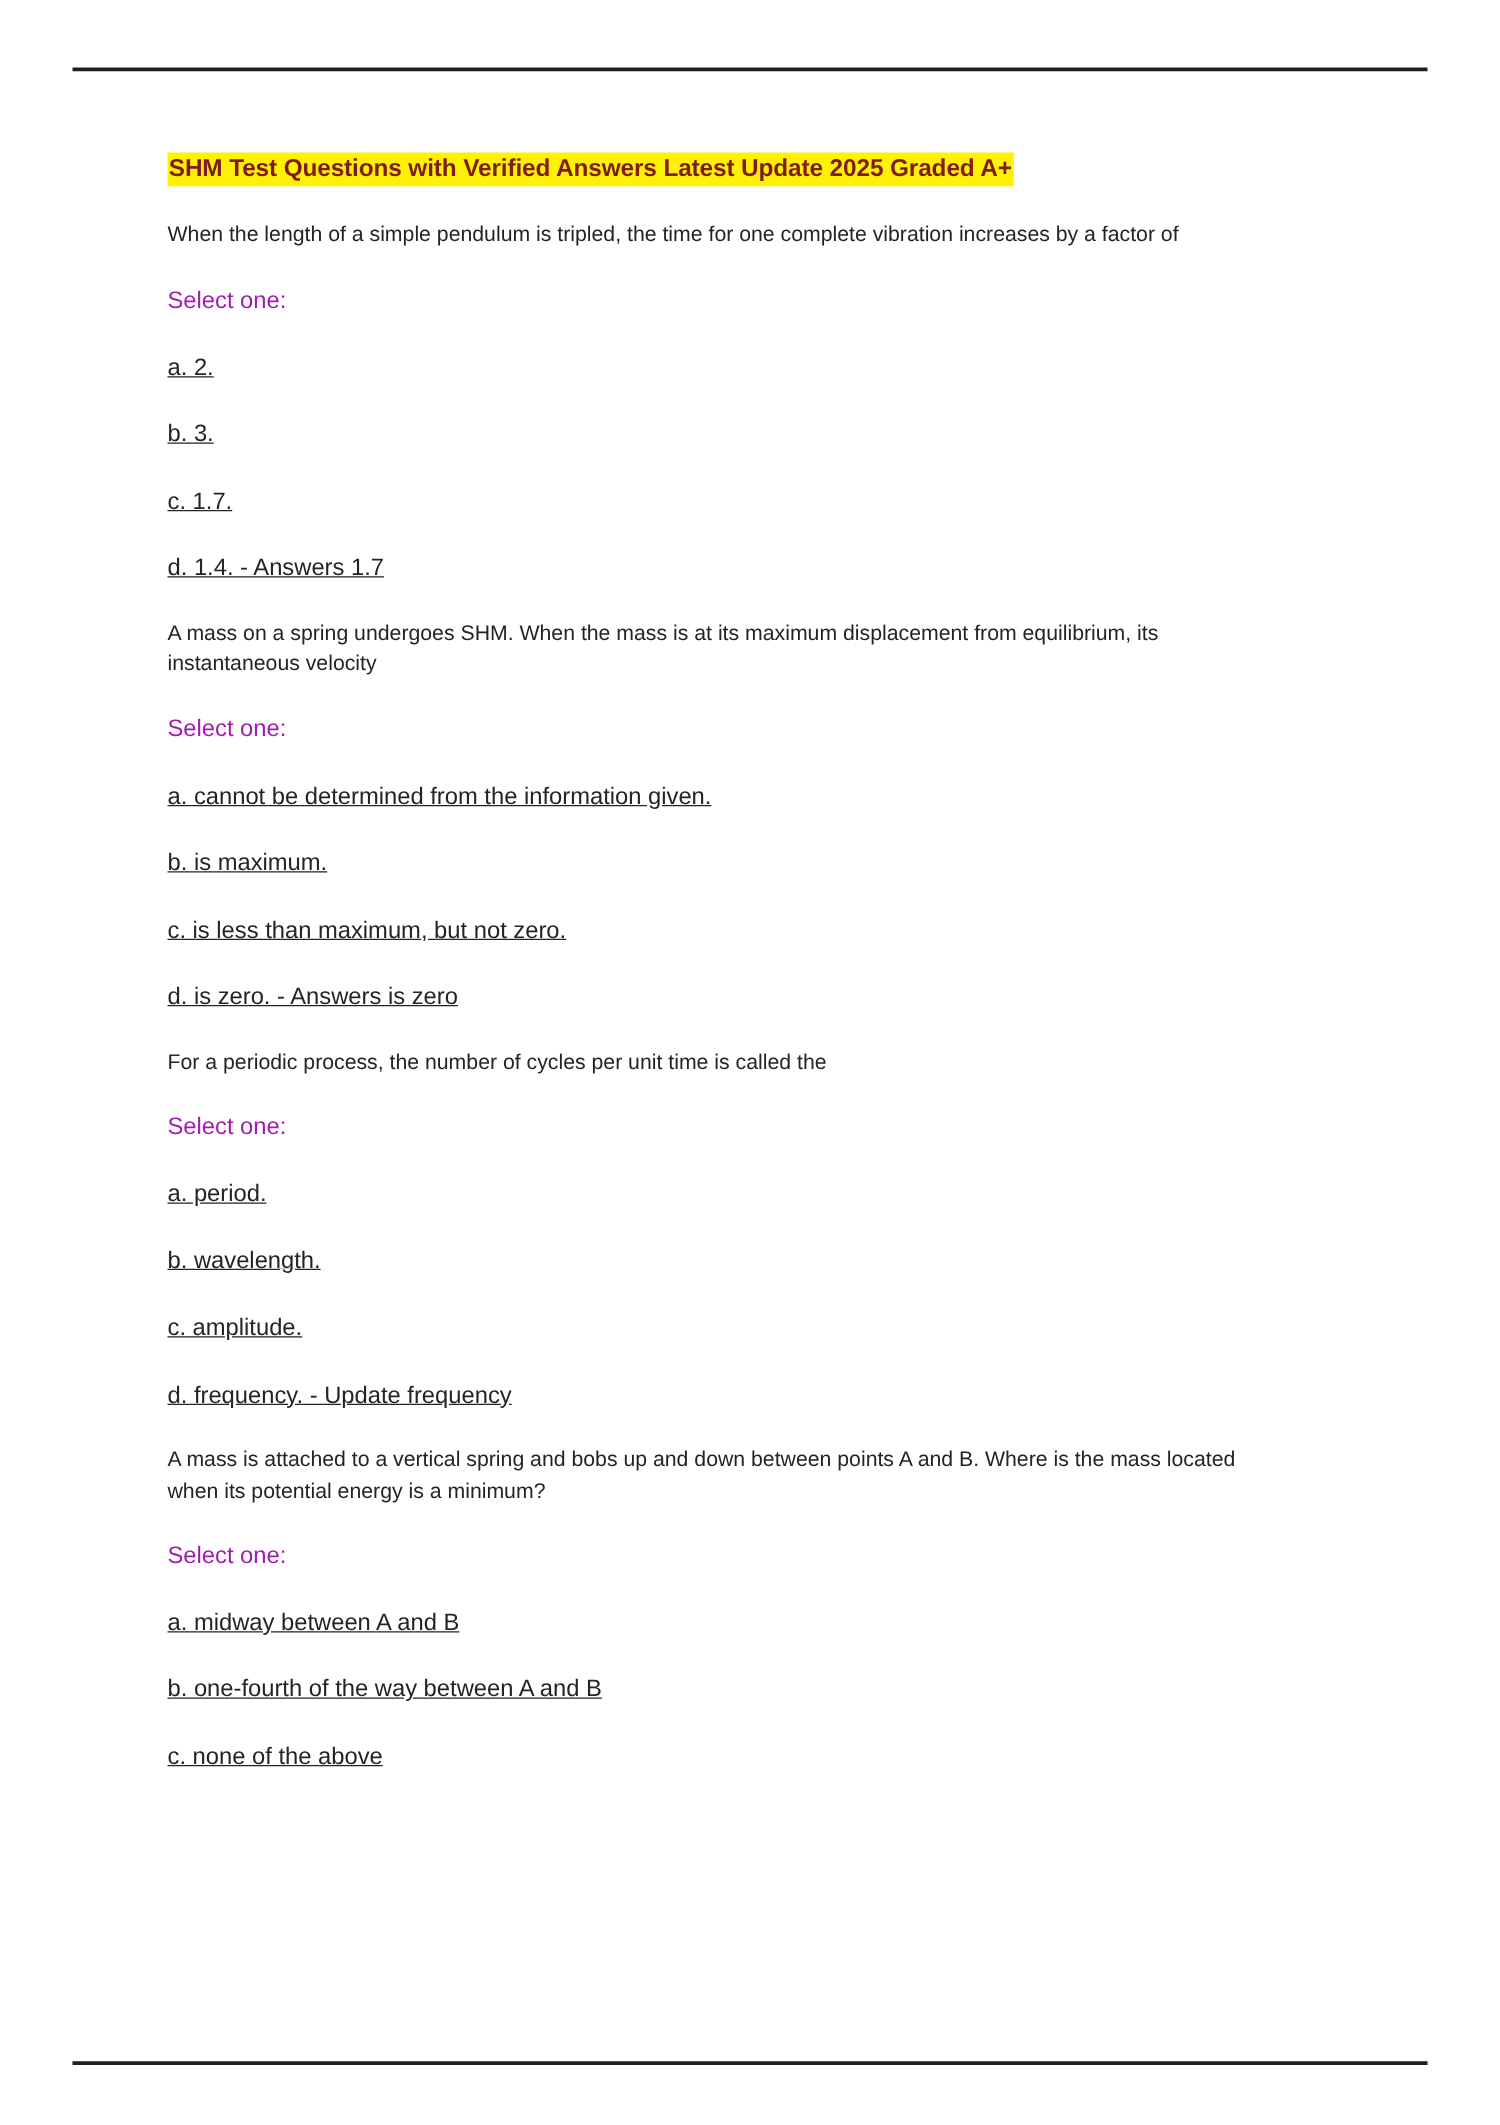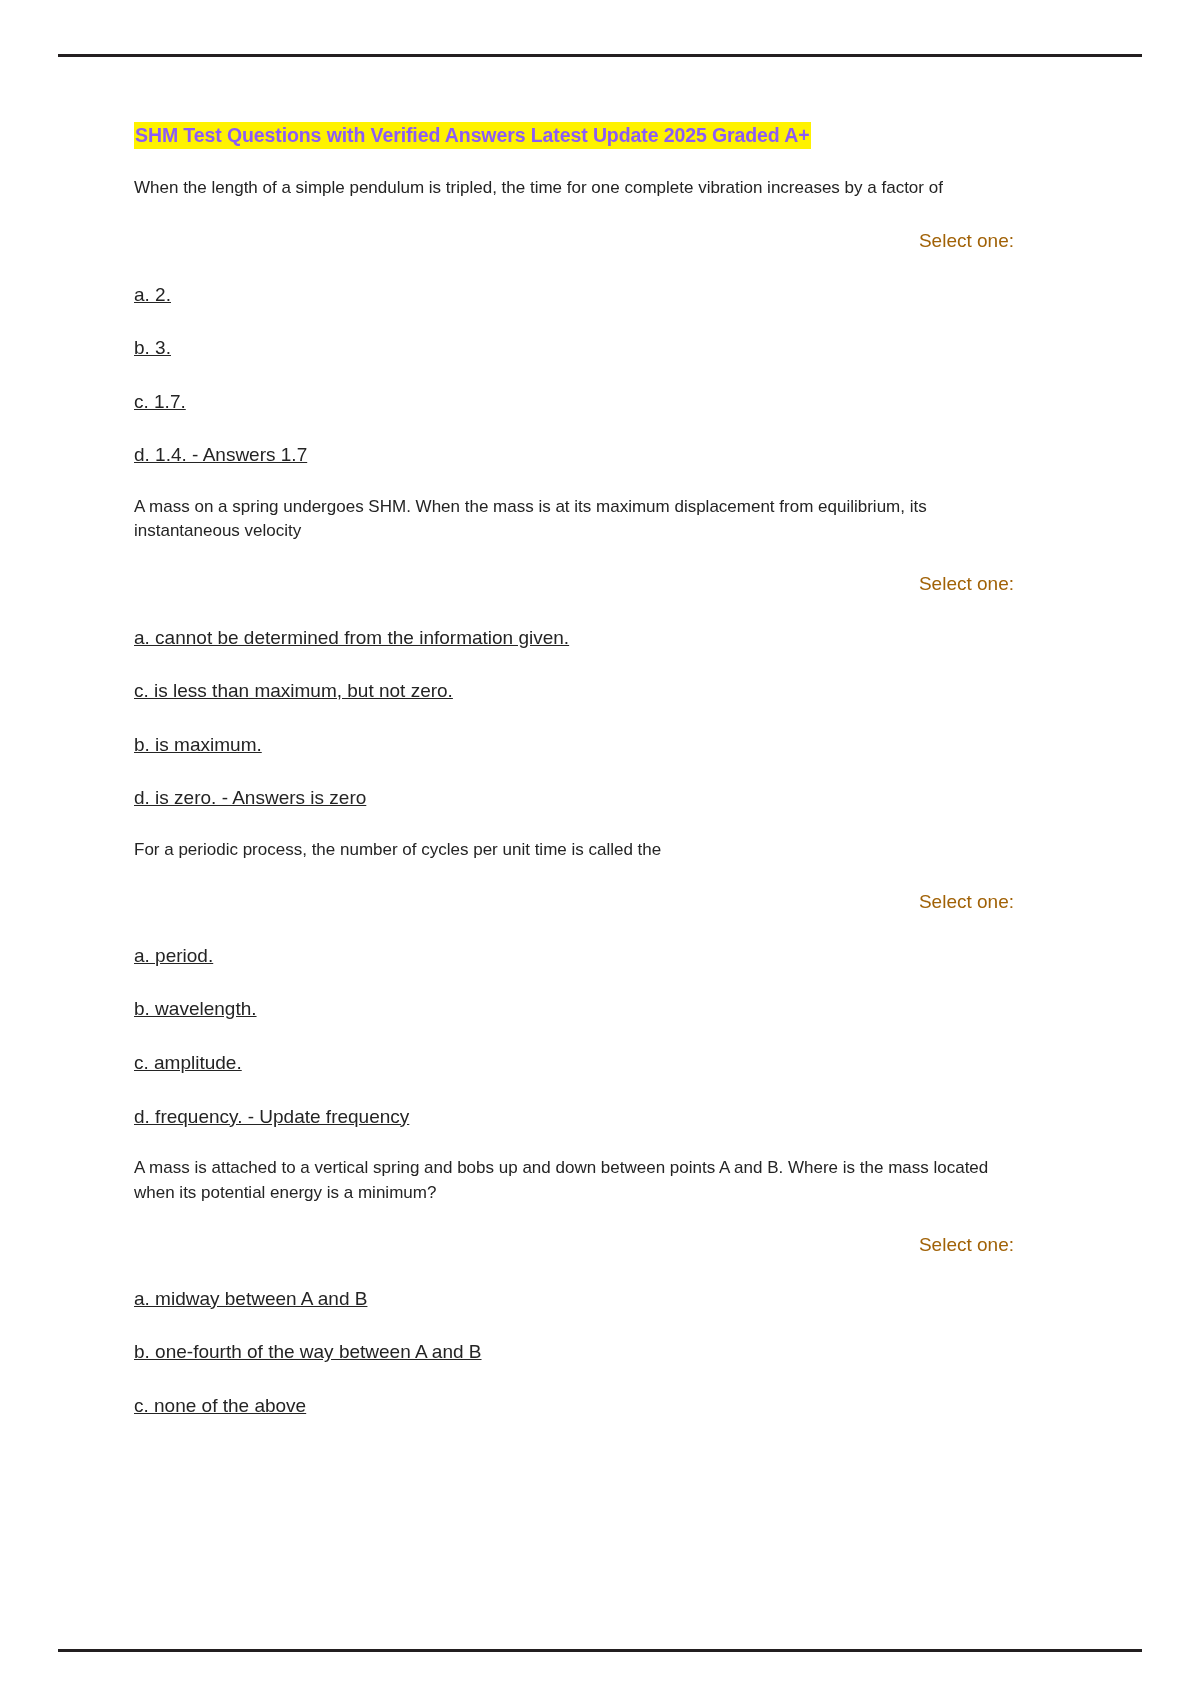--- a/index.html
+++ b/index.html
@@ -39,43 +39,42 @@
     left: 134px;
     width: 880px;
   }
 
   .doc-title {
     font-size: 19.5px;
     font-weight: bold;
     line-height: 1.35;
     letter-spacing: -0.1px;
     margin: 0 0 28px 0;
-    color: #8b5cf6;
+    color: #7f1d1d;
   }
   .doc-title .hl {
     background: #fff200;
     padding: 2px 1px 3px 1px;
     box-decoration-break: clone;
     -webkit-box-decoration-break: clone;
   }
 
   .question {
     font-size: 17px;
     line-height: 1.45;
     margin: 0 0 26px 0;
     color: #242424;
     max-width: 860px;
   }
 
   .select-one {
     font-size: 19px;
     line-height: 1.45;
     margin: 0 0 26px 0;
-    color: #a16207;
-    text-align: right;
+    color: #a21caf;
   }
 
   .option {
     font-size: 19px;
     line-height: 1.45;
     margin: 0 0 26px 0;
     color: #242424;
     text-decoration: underline;
   }
 
@@ -103,22 +102,22 @@
           <p class="select-one">Select one:</p>
           <p class="option">a. 2.</p>
           <p class="option">b. 3.</p>
           <p class="option">c. 1.7.</p>
           <p class="option">d. 1.4. - Answers 1.7</p>
         </div>
         <div class="block">
           <p class="question">A mass on a spring undergoes SHM. When the mass is at its maximum displacement from equilibrium, its instantaneous velocity</p>
           <p class="select-one">Select one:</p>
           <p class="option">a. cannot be determined from the information given.</p>
+          <p class="option">b. is maximum.</p>
           <p class="option">c. is less than maximum, but not zero.</p>
-          <p class="option">b. is maximum.</p>
           <p class="option">d. is zero. - Answers is zero</p>
         </div>
         <div class="block">
           <p class="question">For a periodic process, the number of cycles per unit time is called the</p>
           <p class="select-one">Select one:</p>
           <p class="option">a. period.</p>
           <p class="option">b. wavelength.</p>
           <p class="option">c. amplitude.</p>
           <p class="option">d. frequency. - Update frequency</p>
         </div>

